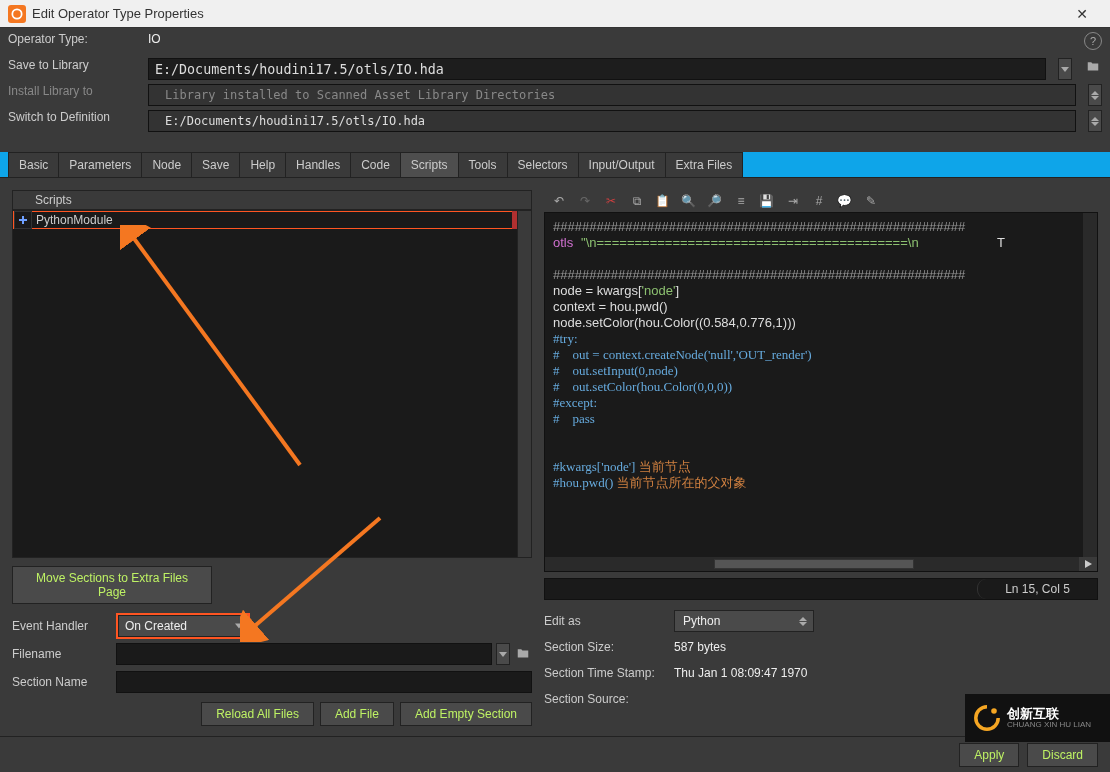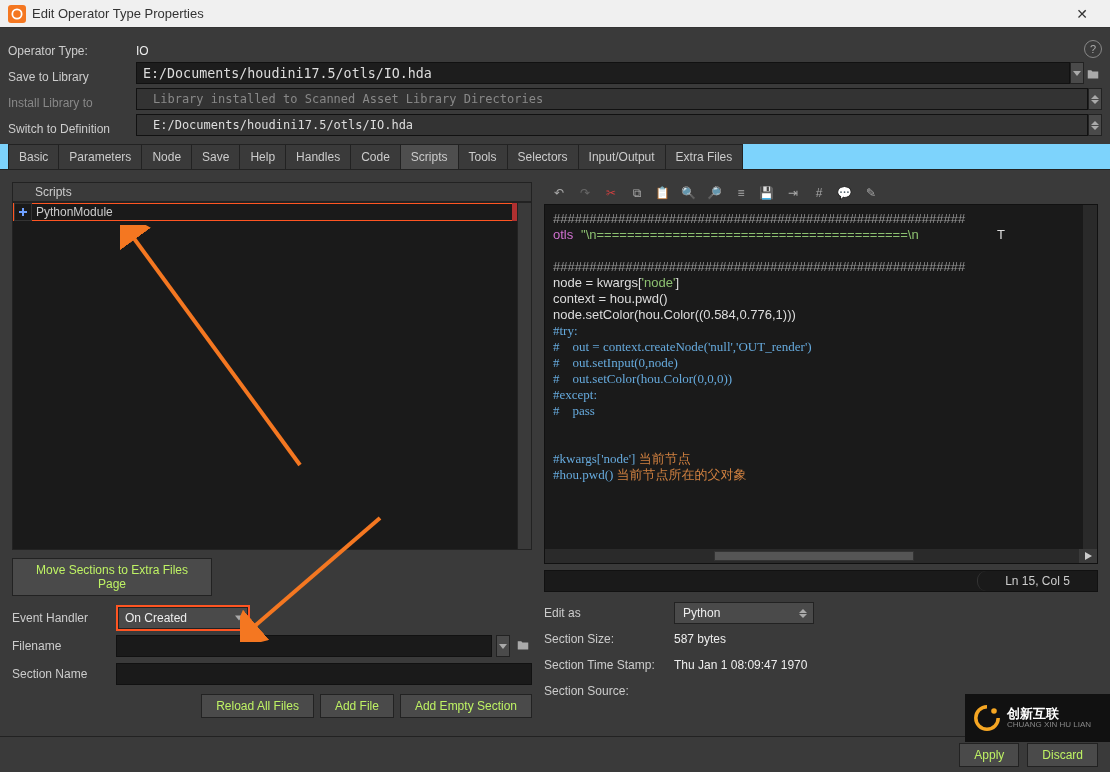--- a/index.html
+++ b/index.html
@@ -7,30 +7,30 @@
   
   
   .titlebar { height: 28px; background: #f0f0f0; display: flex; align-items: center; padding: 0 8px; color: #333; border-bottom: 1px solid #333; }
   .titlebar .logo { width: 18px; height: 18px; background: #f47721; border-radius: 3px; margin-right: 6px; display:flex;align-items:center;justify-content:center; }
   .titlebar .logo svg { width:14px; height:14px; }
   .titlebar .title { flex: 1; font-size: 13px; }
   .titlebar .close { width: 40px; text-align: center; font-size: 14px; cursor: pointer; }
   
   
   .form { background: #3a3a3a; padding: 4px 8px; }
-  .form-row { display: flex; align-items: flex-end; height: 26px; gap: 0; }
+  .form-row { display: flex; align-items: flex-start; height: 26px; gap: 12px; }
   .form-label { width: 128px; color: #ccc; }
   .form-value { flex: 1; color: #eee; }
   .form-input { flex: 1; background: #1d1d1d; border: 1px solid #111; padding: 4px 6px; color: #ddd; font-family: "Consolas", monospace; height: 22px; }
   .dd-btn { width: 14px; height: 22px; background: #4a4a4a; border: 1px solid #222; display:flex;align-items:center;justify-content:center;}
   .help-ico { margin-left:auto; width:18px;height:18px; border:1px solid #888; border-radius:50%; text-align:center; line-height:16px; color:#aaa; font-size:11px;}
   .pick-ico { width:18px;height:18px; color:#aaa; display:flex;align-items:center;justify-content:center; }
   
   
-  .tabs { display: flex; background: #7dd3fc; border-bottom:1px solid #222; padding-left: 8px; margin-top:4px;align-items:center;}
+  .tabs { display: flex; background: #0ea5e9; border-bottom:1px solid #222; padding-left: 8px; margin-top:12px;align-items:center;}
   .tab { padding: 5px 10px; background: #3a3a3a; color: #ccc; border: 1px solid #222; border-bottom: none; margin-right: -1px; cursor:pointer; font-size:12px; }
   .tab.active { background: #4e4e4e; }
   
   
   .main { display: flex; padding: 12px; gap: 12px; height: 560px; }
   .col-left { width: 520px; display:flex; flex-direction:column; }
   .col-right { flex:1; display:flex; flex-direction:column; }
   
   .scripts-head { background:#3a3a3a; color:#ccc; padding:2px 22px; border:1px solid #222; font-size:12px; }
   .script-list { background:#1a1a1a; border:1px solid #222; height:390px; position:relative; }

